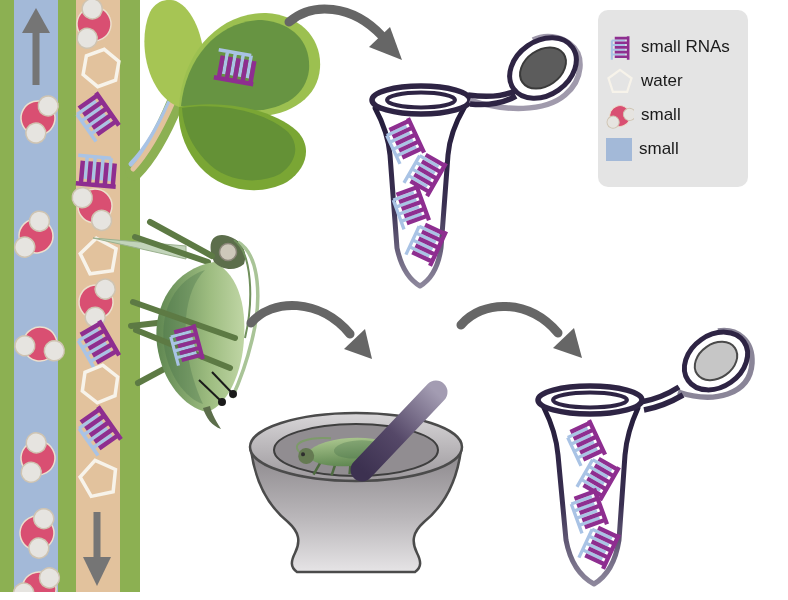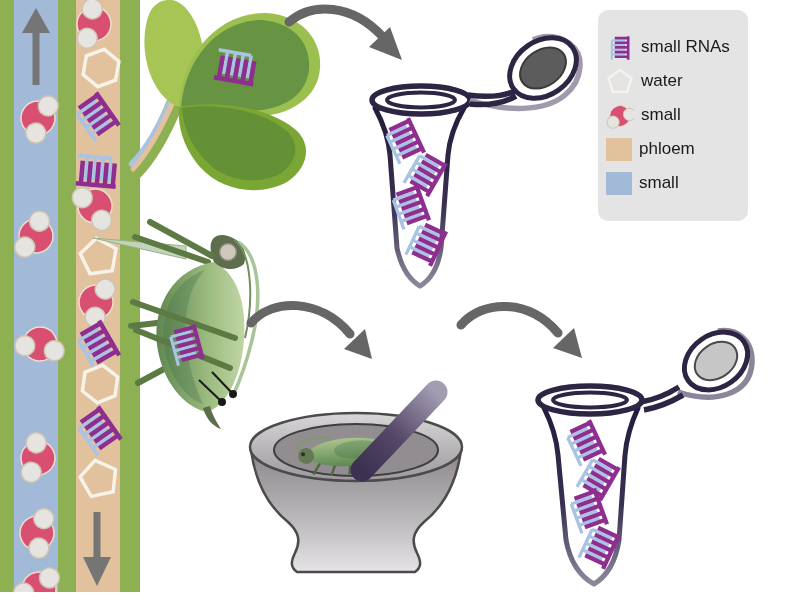--- a/index.html
+++ b/index.html
@@ -243,22 +243,18 @@
         </svg>
     <span class="llabel">water</span>
   </div>
   <div class="lrow">
     <svg class="lic" viewBox="-23 -23 46 46">
           <use href="#water" xlink:href="#water" transform="rotate(25)"></use>
         </svg>
     <span class="llabel">small</span>
   </div>
   <div class="lrow">
-    <div class="swatch phloem"></div>
-    <span class="llabel">phloem</span>
-  </div>
-  <div class="lrow">
     <div class="swatch xylem"></div>
     <span class="llabel">small</span>
   </div>
 </div>
 
 </div>
 
 </body></html>

